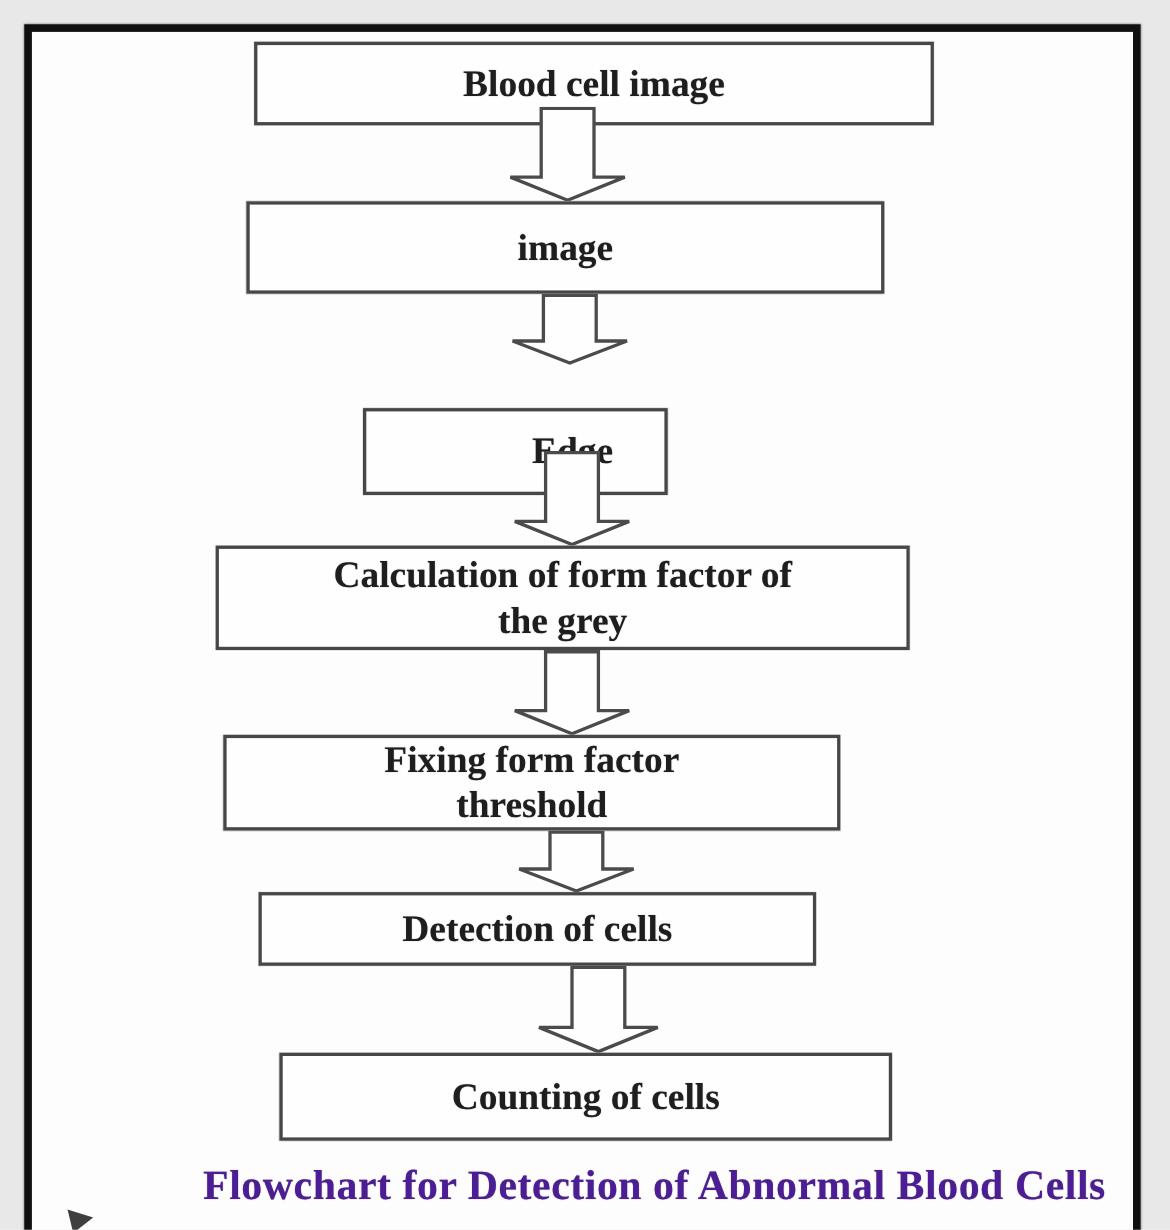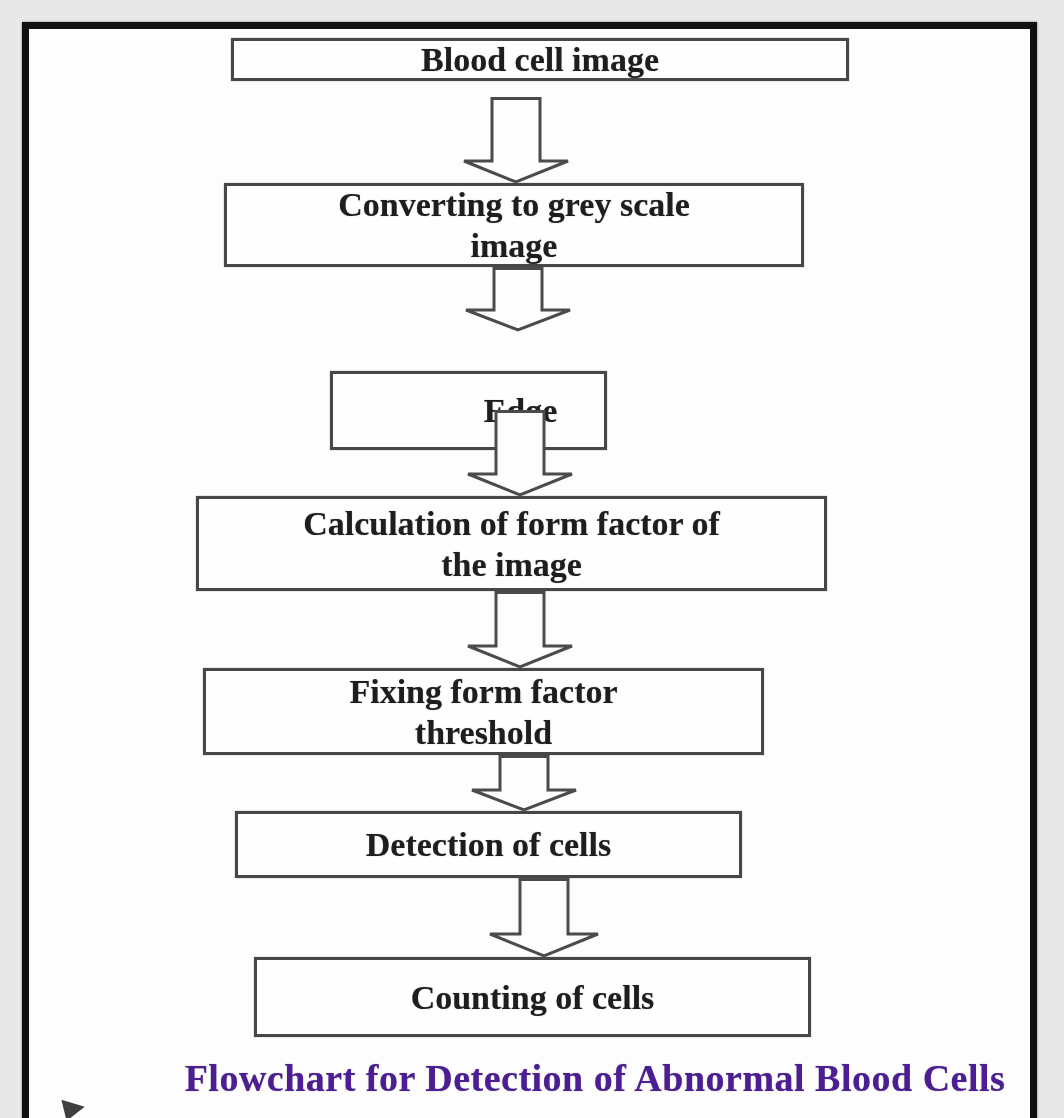--- a/index.html
+++ b/index.html
@@ -37,48 +37,47 @@
     border-left:9px solid transparent;border-right:14px solid transparent;
     border-bottom:20px solid #2a2a2a;transform:rotate(-38deg);
     opacity:0.9;
   }
 </style>
 </head>
 <body>
 
 <div class="panel"></div>
 
-<div class="node" style="left:231px;top:38px;width:618px;height:43px;">
+<div class="node" style="left:231px;top:38px;width:618px;height:76px;">
   <span class="ln">Blood cell image</span>
 </div>
 
 <svg class="arrow" style="left:456px;top:97px;" width="120" height="87" viewBox="0 0 120 87">
   <polygon points="36,1.5 84,1.5 84,64 112,64 60,85 8,64 36,64"></polygon>
 </svg>
 
 <div class="node" style="left:224px;top:183px;width:580px;height:84px;">
-  <span class="ln">Converting to grey scale</span>
   <span class="ln">image</span>
 </div>
 
 <svg class="arrow" style="left:458px;top:267px;" width="120" height="65" viewBox="0 0 120 65">
   <polygon points="36,1.5 84,1.5 84,43 112,43 60,63 8,43 36,43"></polygon>
 </svg>
 
 <div class="node" style="left:330px;top:331px;width:277px;height:79px;margin-top:40px;">
   <span class="ln offset-right">Edge</span>
 </div>
 
 <svg class="arrow" style="left:460px;top:410px;" width="120" height="87" viewBox="0 0 120 87">
   <polygon points="36,1.5 84,1.5 84,64 112,64 60,85 8,64 36,64"></polygon>
 </svg>
 
 <div class="node" style="left:196px;top:496px;width:631px;height:95px;">
   <span class="ln">Calculation of form factor of</span>
-  <span class="ln">the image</span>
+  <span class="ln">the grey</span>
 </div>
 
 <svg class="arrow" style="left:460px;top:591px;" width="120" height="78" viewBox="0 0 120 78">
   <polygon points="36,1.5 84,1.5 84,55 112,55 60,76 8,55 36,55"></polygon>
 </svg>
 
 <div class="node" style="left:203px;top:668px;width:561px;height:87px;">
   <span class="ln">Fixing form factor</span>
   <span class="ln">threshold</span>
 </div>

